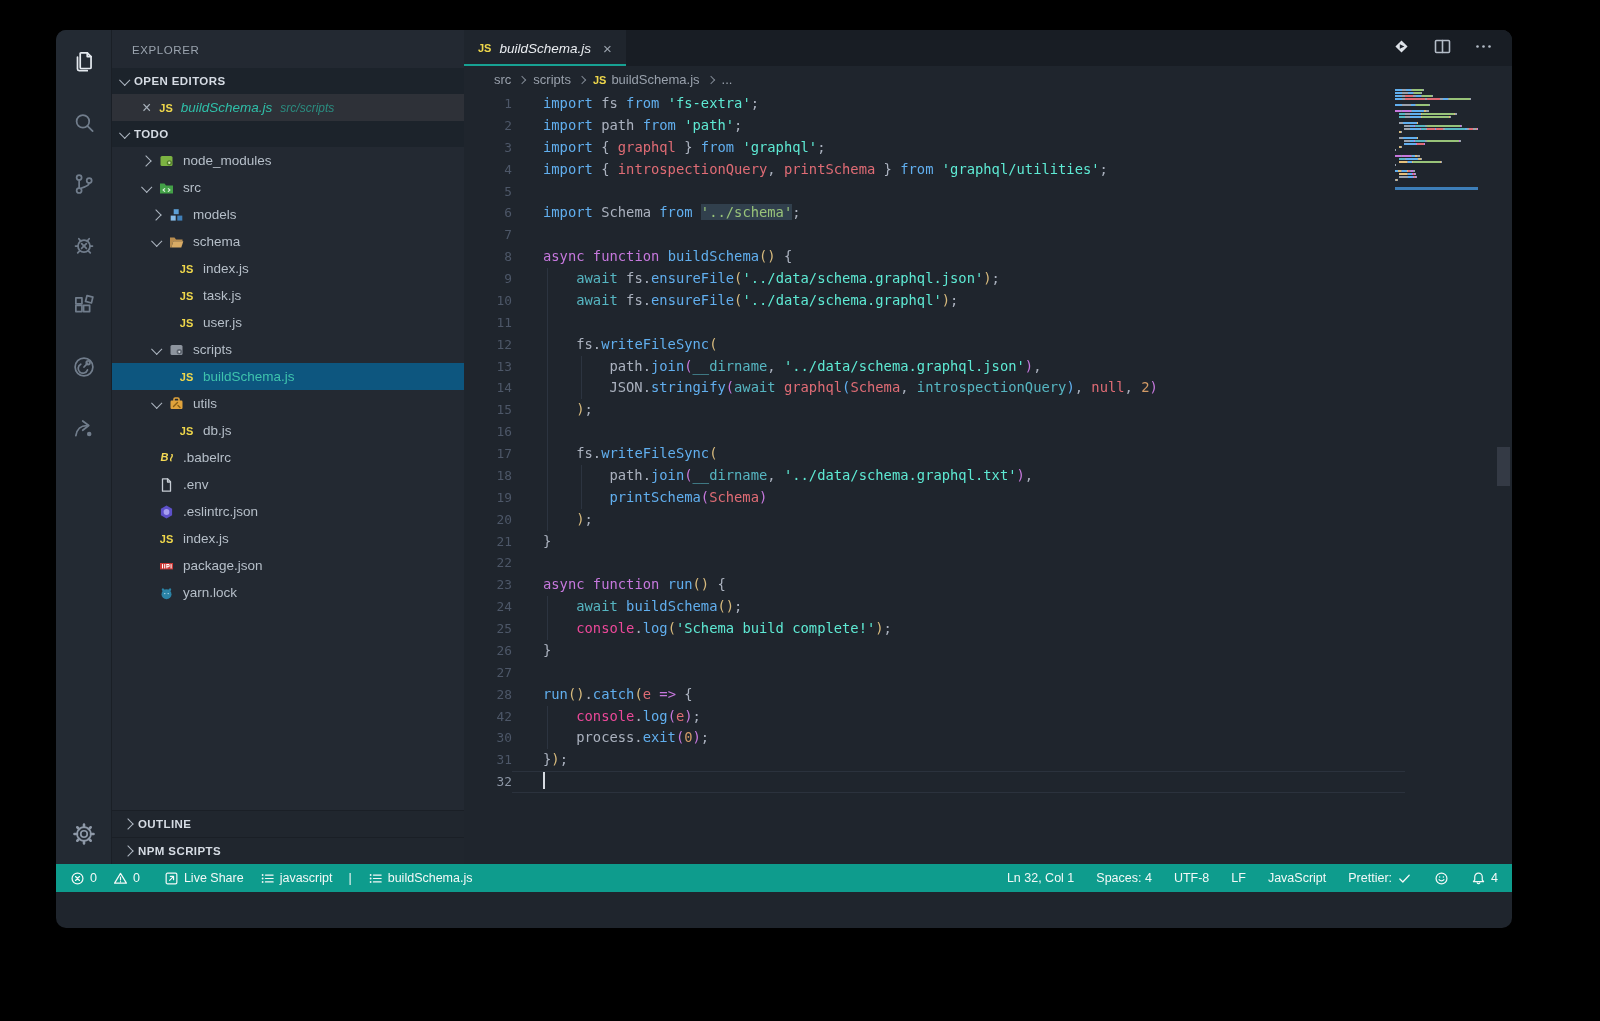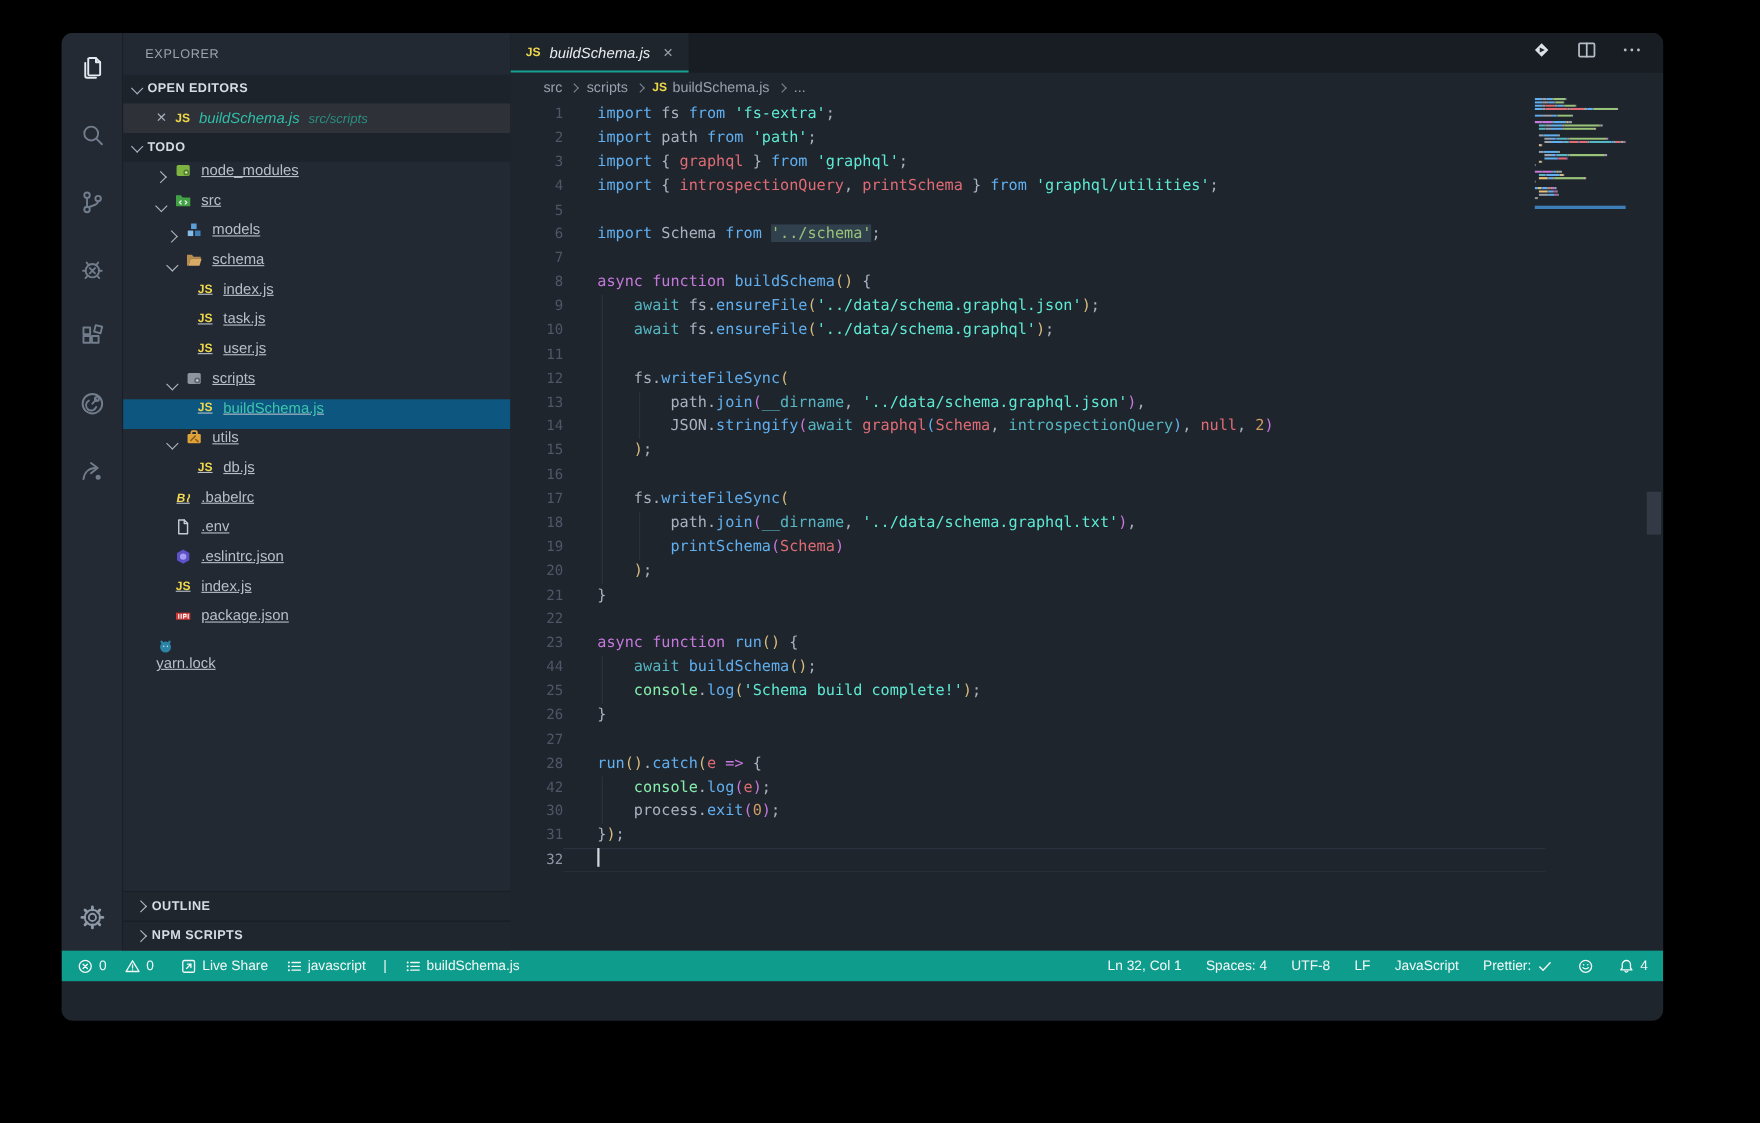--- a/index.html
+++ b/index.html
@@ -29,21 +29,21 @@
             font-weight:700;color:#d6dce4;letter-spacing:.4px;padding-left:8px;gap:6px;}
   .chev{width:7px;height:7px;border-right:1.6px solid #aeb7c2;border-bottom:1.6px solid #aeb7c2;
         display:inline-block;flex:none;}
   .chev.down{transform:rotate(45deg) translateY(-1px);}
   .chev.right{transform:rotate(-45deg);}
   .oe-row{height:27px;display:flex;align-items:center;padding-left:30px;background:rgba(133,104,104,.12);gap:8px;}
   .oe-close{color:#a8b1bb;font-size:16px;line-height:1;}
   .js-badge{color:#efd74b;font-weight:800;font-size:11px;font-family:"Liberation Sans",sans-serif;flex:none;}
   .oe-name{color:#2fbfa9;font-style:italic;}
   .oe-path{color:#2b8d80;font-style:italic;font-size:12px;}
-  .tree-row{height:27px;display:flex;text-decoration:underline;}
+  .tree-row{height:27px;display:flex;align-items:center;}
   .tree-row.selected{background:#0d567f;}
   .tree-row.selected .tree-label{color:#3ec3ad;}
   .twisty{width:16px;flex:none;display:flex;align-items:center;justify-content:flex-start;}
   .f-icon{width:17px;height:16px;flex:none;margin-right:8px;display:flex;align-items:center;justify-content:center;}
   .sb-bottom{margin-top:auto;}
   
   .editor{flex:1;position:relative;background:#1f252d;overflow:hidden;}
   .tabbar{height:36px;background:#181d24;display:flex;align-items:stretch;}
   .tab{display:flex;align-items:center;gap:8px;padding:0 14px;background:#1f252d;
        box-shadow:inset 0 -2px 0 #17a austin;}
@@ -55,21 +55,21 @@
   .bc-sep{width:5px;height:5px;border-right:1.4px solid #7e8792;border-top:1.4px solid #7e8792;
           transform:rotate(45deg);display:inline-block;}
   .code{position:absolute;top:63px;left:0;width:941px;font-family:"DejaVu Sans Mono",monospace;font-size:13.8px;}
   .cl{height:21.88px;display:flex;white-space:pre;}
   .ln{width:48px;text-align:right;color:#4d5768;flex:none;font-size:12.8px;line-height:21.88px;}
   .lc{padding-left:31px;line-height:21.5px;flex:1;}
   .cl.cur .ln{color:#8d97a6;}
   .cl.cur .lc{box-shadow:inset 0 1px 0 #2b323d, inset 0 -1px 0 #2b323d;}
   .tk-imp{color:#61afef}.tk-kw{color:#c678dd}.tk-fn{color:#61afef}.tk-red{color:#e06c75}
   .tk-str{color:#5eead4}.tk-num{color:#d19a66}.tk-cyn{color:#56b6c2}.tk-pl{color:#abb2bf}
-  .tk-obj{color:#86efac}.tk-by{color:#d7ba7d}.tk-bp{color:#c678dd}.tk-bb{color:#61afef}
+  .tk-obj{color:#ec4899}.tk-by{color:#d7ba7d}.tk-bp{color:#c678dd}.tk-bb{color:#61afef}
   .tk-strh{color:#98c379;background:#31404d;}
   .cursor{display:inline-block;width:2px;height:17px;background:#d6dae0;vertical-align:-3px;}
   .guide{position:absolute;width:1px;background:#2c3440;}
   .hover-box{position:absolute;left:246px;top:145px;height:30px;display:flex;align-items:center;
              padding:0 12px;background:#1c2629;border:1px solid #189c8e;z-index:6;
              font-family:"DejaVu Sans Mono",monospace;font-size:13.8px;white-space:pre;}
   .hv-kw{color:#c678dd}.hv-str{color:#dfe3e8}
   .minimap{position:absolute;left:931px;top:59px;width:83px;overflow:hidden;}
   .mm-line{height:3px;overflow:hidden;white-space:nowrap;}
   .mm-line span{display:inline-block;height:2px;vertical-align:top;}
@@ -316,21 +316,21 @@
           <div class="tree-row" style="padding-left: 30px;">
             <span class="twisty"></span>
             <span class="f-icon">
               <svg width="17" height="16" viewBox="0 0 16 16" fill="none" stroke="currentColor" stroke-width="1.6" stroke-linecap="round" stroke-linejoin="round">
                 <rect x="1.5" y="5" width="13" height="6.4" fill="#cb3837" stroke="none"></rect>
                 <path d="M4 6.5v3.5M6.2 6.5v3.5M8.4 6.5v3.5M8.4 6.5h2.2v2.2h-2.2M12.6 6.5v3.5" stroke="#fff" stroke-width="1"></path>
               </svg>
             </span>
             <span class="tree-label">package.json</span>
           </div>
-          <div class="tree-row" style="padding-left: 30px; flex-direction: column;">
+          <div class="tree-row" style="padding-left: 30px;">
             <span class="twisty"></span>
             <span class="f-icon">
               <svg width="17" height="16" viewBox="0 0 16 16" fill="none" stroke="currentColor" stroke-width="1.6" stroke-linecap="round" stroke-linejoin="round">
                 <circle cx="8" cy="9.2" r="5" fill="#2b83a6" stroke="none"></circle>
                 <path d="M4.4 4.5L6 6.8M11.6 4.5L10 6.8" stroke="#2b83a6" stroke-width="2.2"></path>
                 <circle cx="6.3" cy="8.6" r=".7" fill="#bfe3f0" stroke="none"></circle>
                 <circle cx="9.7" cy="8.6" r=".7" fill="#bfe3f0" stroke="none"></circle>
               </svg>
             </span>
             <span class="tree-label">yarn.lock</span>
@@ -406,21 +406,21 @@
           <div class="cl"><span class="ln">14</span><span class="lc"><span class="tk-pl">        JSON.</span><span class="tk-fn">stringify</span><span class="tk-bp">(</span><span class="tk-cyn">await</span><span class="tk-pl"> </span><span class="tk-red">graphql</span><span class="tk-bb">(</span><span class="tk-red">Schema</span><span class="tk-pl">, </span><span class="tk-cyn">introspectionQuery</span><span class="tk-bb">)</span><span class="tk-pl">, </span><span class="tk-red">null</span><span class="tk-pl">, </span><span class="tk-num">2</span><span class="tk-bp">)</span></span></div>
           <div class="cl"><span class="ln">15</span><span class="lc"><span class="tk-pl">    </span><span class="tk-by">)</span><span class="tk-pl">;</span></span></div>
           <div class="cl"><span class="ln">16</span><span class="lc"></span></div>
           <div class="cl"><span class="ln">17</span><span class="lc"><span class="tk-pl">    fs.</span><span class="tk-fn">writeFileSync</span><span class="tk-by">(</span></span></div>
           <div class="cl"><span class="ln">18</span><span class="lc"><span class="tk-pl">        path.</span><span class="tk-fn">join</span><span class="tk-bp">(</span><span class="tk-cyn">__dirname</span><span class="tk-pl">, </span><span class="tk-str">'../data/schema.graphql.txt'</span><span class="tk-bp">)</span><span class="tk-pl">,</span></span></div>
           <div class="cl"><span class="ln">19</span><span class="lc"><span class="tk-pl">        </span><span class="tk-fn">printSchema</span><span class="tk-bp">(</span><span class="tk-red">Schema</span><span class="tk-bp">)</span></span></div>
           <div class="cl"><span class="ln">20</span><span class="lc"><span class="tk-pl">    </span><span class="tk-by">)</span><span class="tk-pl">;</span></span></div>
           <div class="cl"><span class="ln">21</span><span class="lc"><span class="tk-pl">}</span></span></div>
           <div class="cl"><span class="ln">22</span><span class="lc"></span></div>
           <div class="cl"><span class="ln">23</span><span class="lc"><span class="tk-kw">async</span><span class="tk-pl"> </span><span class="tk-kw">function</span><span class="tk-pl"> </span><span class="tk-fn">run</span><span class="tk-by">()</span><span class="tk-pl"> {</span></span></div>
-          <div class="cl"><span class="ln">44</span><span class="lc"><span class="tk-pl">    </span><span class="tk-cyn">await</span><span class="tk-pl"> </span><span class="tk-fn">buildSchema</span><span class="tk-by">()</span><span class="tk-pl">;</span></span></div>
+          <div class="cl"><span class="ln">24</span><span class="lc"><span class="tk-pl">    </span><span class="tk-cyn">await</span><span class="tk-pl"> </span><span class="tk-fn">buildSchema</span><span class="tk-by">()</span><span class="tk-pl">;</span></span></div>
           <div class="cl"><span class="ln">25</span><span class="lc"><span class="tk-pl">    </span><span class="tk-obj">console</span><span class="tk-pl">.</span><span class="tk-fn">log</span><span class="tk-by">(</span><span class="tk-str">'Schema build complete!'</span><span class="tk-by">)</span><span class="tk-pl">;</span></span></div>
           <div class="cl"><span class="ln">26</span><span class="lc"><span class="tk-pl">}</span></span></div>
           <div class="cl"><span class="ln">27</span><span class="lc"></span></div>
           <div class="cl"><span class="ln">28</span><span class="lc"><span class="tk-fn">run</span><span class="tk-by">()</span><span class="tk-pl">.</span><span class="tk-fn">catch</span><span class="tk-by">(</span><span class="tk-red">e</span><span class="tk-pl"> </span><span class="tk-kw">=&gt;</span><span class="tk-pl"> {</span></span></div>
           <div class="cl"><span class="ln">42</span><span class="lc"><span class="tk-pl">    </span><span class="tk-obj">console</span><span class="tk-pl">.</span><span class="tk-fn">log</span><span class="tk-bp">(</span><span class="tk-red">e</span><span class="tk-bp">)</span><span class="tk-pl">;</span></span></div>
           <div class="cl"><span class="ln">30</span><span class="lc"><span class="tk-pl">    process.</span><span class="tk-fn">exit</span><span class="tk-bp">(</span><span class="tk-num">0</span><span class="tk-bp">)</span><span class="tk-pl">;</span></span></div>
           <div class="cl"><span class="ln">31</span><span class="lc"><span class="tk-pl">}</span><span class="tk-by">)</span><span class="tk-pl">;</span></span></div>
           <div class="cl cur"><span class="ln">32</span><span class="lc"><span class="cursor"></span></span></div>
         </div>
       <div id="guides"></div>

